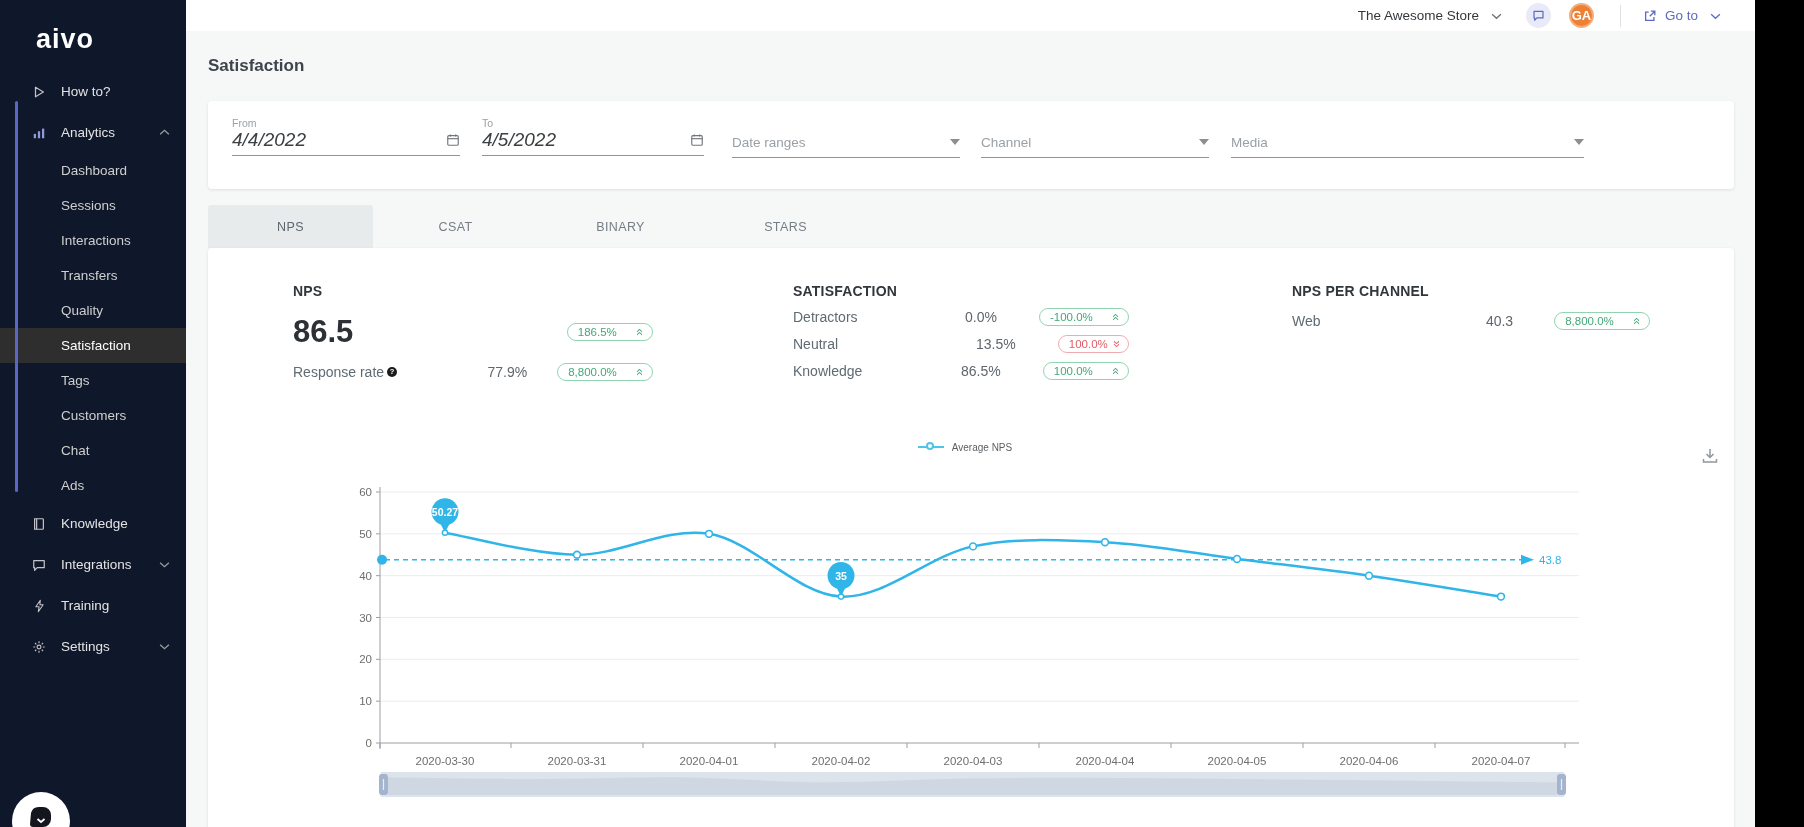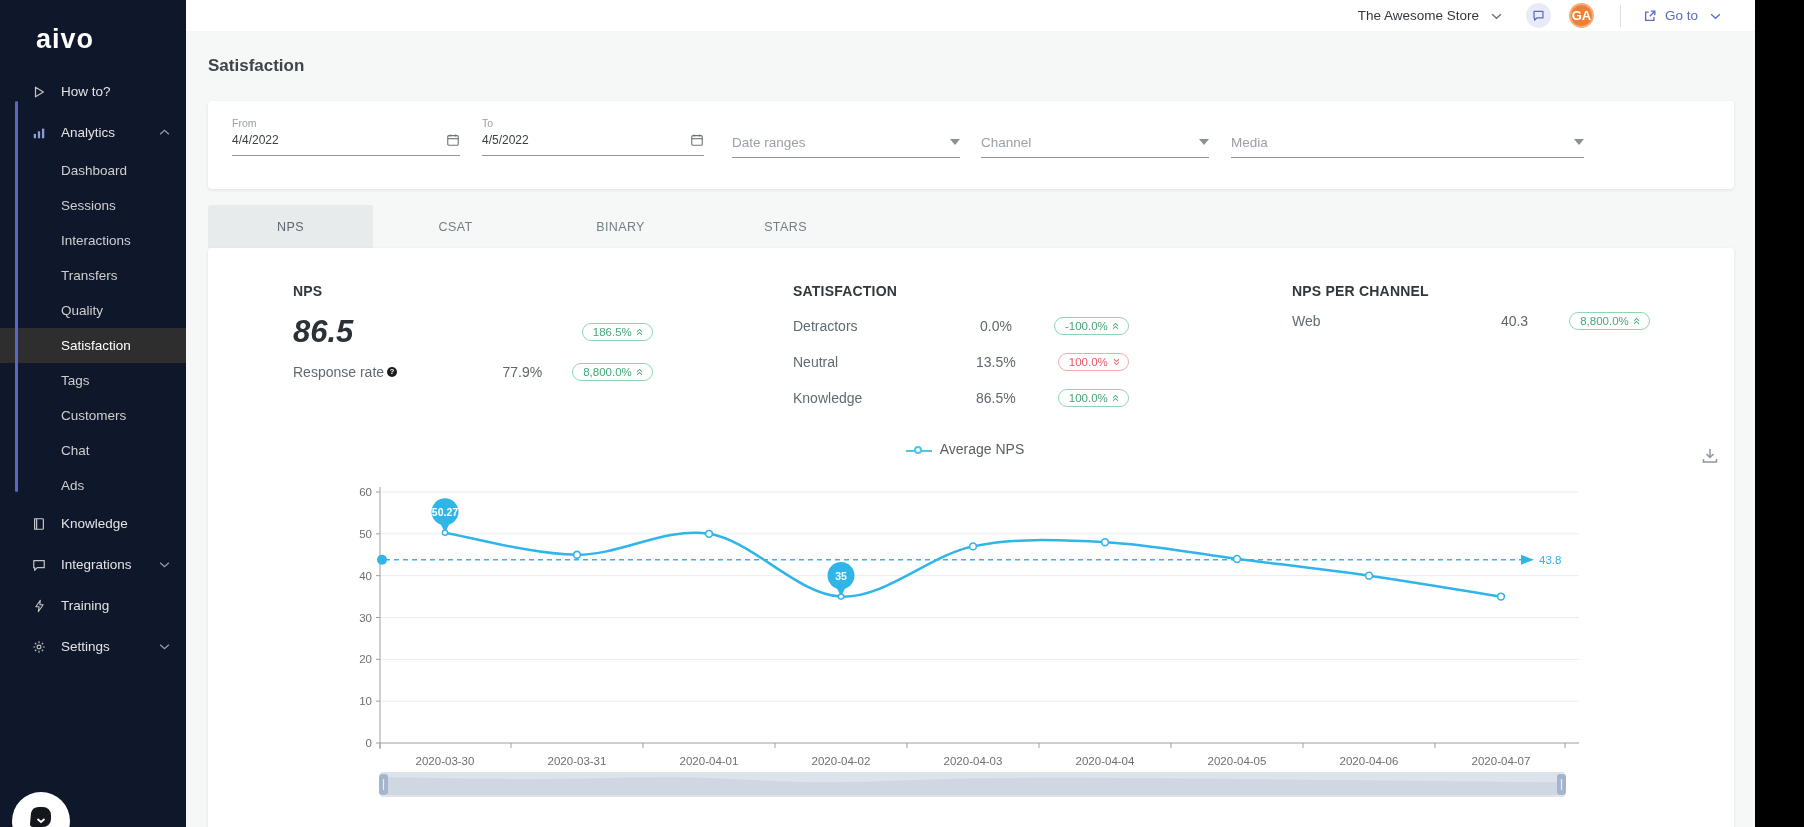--- a/index.html
+++ b/index.html
@@ -34,59 +34,59 @@
   .goto .chev { margin-left:12px; }
 
   .content { padding:25px 21px 0 22px; }
   .page-title { font-size:17px; font-weight:700; color:#3d444b; margin-bottom:25px; }
 
   .card { background:#fff; border-radius:4px; box-shadow:0 1px 3px rgba(60,64,67,.12); }
   .filter-card { width:1526px; height:88px; display:flex; align-items:flex-start; padding:16px 0 0 24px; }
   .field { margin-right:22px; }
   .flabel { font-size:10.5px; color:#9aa0a6; margin-bottom:3px; }
   .fline { display:flex; align-items:center; border-bottom:1px solid #949494; padding-bottom:7px; height:24px; }
-  .fvalue { font-size:12px; color:#3c4043; flex:1; }
+  .fvalue { font-size:19px; color:#3c4043; flex:1;font-style:italic; }
   .fplaceholder { font-size:13.5px; color:#9aa0a6; flex:1; }
   .sel-arrow { width:0; height:0; border-left:5px solid transparent; border-right:5px solid transparent; border-top:6px solid #8a8f94; margin-left:8px; }
   .w228{width:228px;} .w222{width:222px; margin-right:28px;} .w228b{width:228px; margin-right:21px;} .w353{width:353px;}
   .sel{ padding-top:17px; }
 
   .tabs { display:flex; margin-top:16px; }
   .tab { width:165px; height:43px; display:flex; align-items:center; justify-content:center;
     font-size:12.5px; letter-spacing:.4px; color:#747e86; cursor:pointer; }
   .tab.active { background:#e8ebec; color:#5d6770; border-radius:3px 3px 0 0; }
 
   .stat-card { position:relative; width:1526px; height:600px; margin-top:0; }
   .panel-title { font-size:14px; font-weight:700; color:#30373d; letter-spacing:.2px; }
   .col { position:absolute; top:35px; }
   .col1 { left:85px; width:360px; }
   .col2 { left:585px; width:336px; }
   .col3 { left:1084px; width:358px; }
   .score-row { display:flex; align-items:center; margin-top:15px; }
-  .score { font-size:31px; font-weight:700; color:#2b3137;font-style:italic; }
+  .score { font-size:31px; font-weight:700; color:#2b3137; }
   .stat-row { display:flex; align-items:center; margin-top:13px; font-size:14px; color:#5f6B73; }
-  .col2 .stat-row { margin-top:18px; }
+  .col2 .stat-row { margin-top:9px; }
   .stat-row:first-of-type { margin-top:16px; }
   .stat-val { margin-left:auto; text-align:right; color:#5f666d; }
   .badge { display:inline-flex; align-items:center; justify-content:center; border:1px solid; border-radius:10px;
     font-size:11.5px; padding:2px 9px 2px 10px; white-space:nowrap; background:#fff; }
-  .badge.pos { color:#43a878; border-color:#8fd6b0; }
+  .badge.pos { color:#43a878; border-color:#8fd6b0;gap:15px; }
   .badge.neg { color:#e25c68; border-color:#f0aab1; }
   .chevd { display:inline-block; font-size:13px; margin-left:4px; line-height:10px; }
   .chevd.up { transform:rotate(90deg); }
   .chevd.down { transform:rotate(-90deg); }
   .ml-auto { margin-left:auto; }
   .mr-gap1 { margin-right:30px; }
   .mr-gap2 { margin-right:42px; }
   .mr-gap3 { margin-right:41px; }
   .info-sup { display:inline-block; width:10px; height:10px; border-radius:50%; background:#1c1c1c; color:#fff;
     font-size:7.5px; font-weight:700; text-align:center; line-height:10px; vertical-align:super; margin-left:3px; }
 
-  .legend { position:absolute; top:193px; left:0; right:12px; display:flex; justify-content:center; align-items:flex-end;
-    font-size:14px; color:#5a5f64; cursor:pointer; }
+  .legend { position:absolute; top:193px; left:0; right:12px; display:flex; justify-content:center; align-items:center;
+    font-size:10px; color:#5a5f64; cursor:pointer; }
   .legend-mark { position:relative; width:26px; height:12px; margin-right:8px; }
   .legend-mark .lline { position:absolute; top:5px; left:0; width:26px; height:2px; background:#4fc3e8; }
   .legend-mark .lcirc { position:absolute; top:1px; left:8px; width:8px; height:8px; border:2px solid #4fc3e8; border-radius:50%; background:#fff; }
   .dl-btn { position:absolute; left:1492px; top:198px; width:22px; height:22px; color:#8f969c; cursor:pointer; }
   .chart-wrap { position:absolute; left:122px; top:232px; }
 </style>
 </head>
 <body>
 
 <div class="app">

